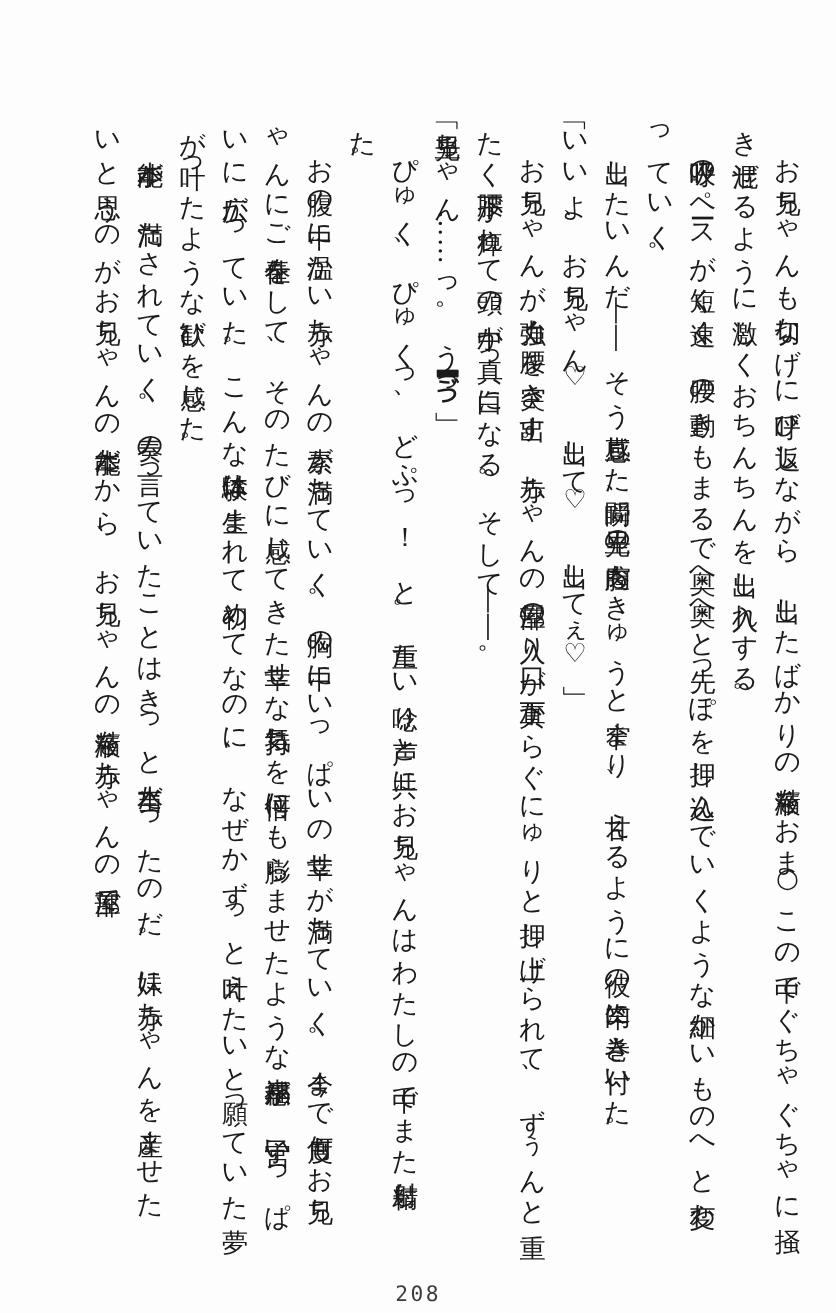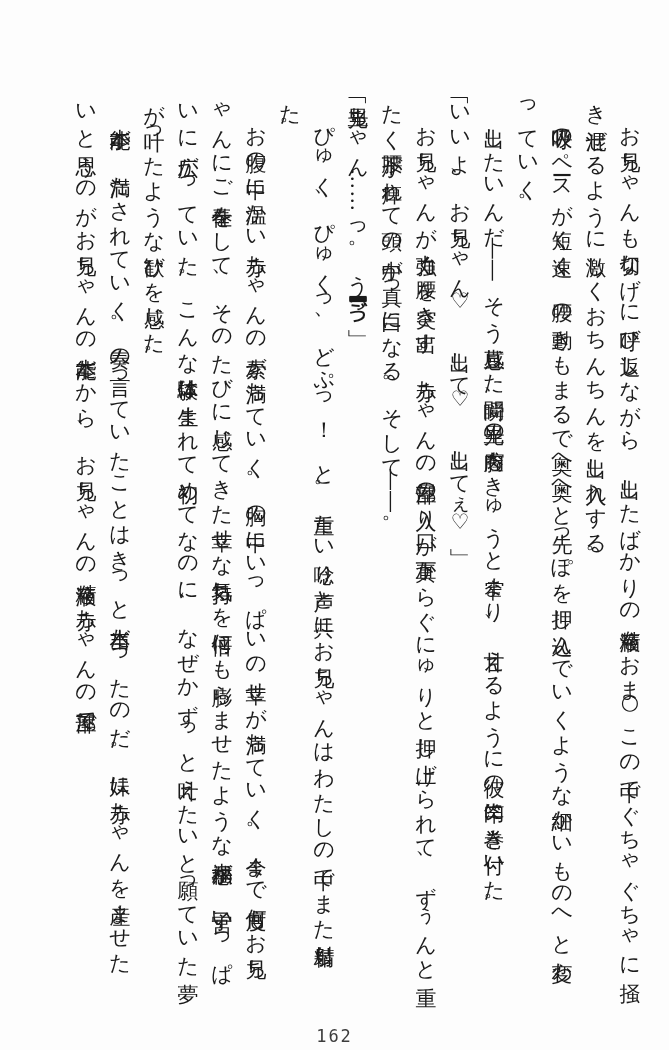--- a/index.html
+++ b/index.html
@@ -60,15 +60,15 @@
     <p>　呼吸のペースが短く速く、腰の動きもまるで奥へ奥へと先っぽを押し込んでいくような細かいものへと変わっていく。</p>
     <p>　出したいんだ――そう直感した瞬間、光里の膣肉もきゅうと窄まり、甘えるように彼の肉竿に巻き付いた。</p>
     <p>「いいよ、お兄ちゃん♡　出して♡　出してぇ♡」</p>
     <p>　お兄ちゃんが力強く腰を突き出す。赤ちゃんの部屋の入り口が真下からぐにゅりと押し上げられて、ずぅんと重たく腰下が痺れて頭の中が真っ白になる。そして――。</p>
     <p>「光里ちゃん……っ。うゔーーーーーっ」</p>
     <p>　ぴゅく、ぴゅくっ、どぷっ！　と。重たい唸り声と共にお兄ちゃんはわたしの中でまた射精した。</p>
     <p>　お腹の中に温かい赤ちゃんの素が満ちていく。胸の中にいっぱいの幸せが満ちていく。今まで何度もお兄ちゃんにご奉仕をして、そのたびに感じてきた幸せな気持ちを何倍にも膨らませたような幸福感が、子宮いっぱいに広がっていた。こんな体験は生まれて初めてなのに、なぜかずっと叶えたいと願っていた夢が叶ったような歓びを感じた。</p>
     <p>　本能が、満たされていく。奏の言っていたことはきっと本当だったのだ。妹に赤ちゃんを産ませたいと思うのがお兄ちゃんの本能だから、お兄ちゃんの精液を赤ちゃんの部屋で</p>
   </div>
 
-  <div class="page-number">162</div>
+  <div class="page-number">208</div>
 
 </div>
 
 </body></html>

